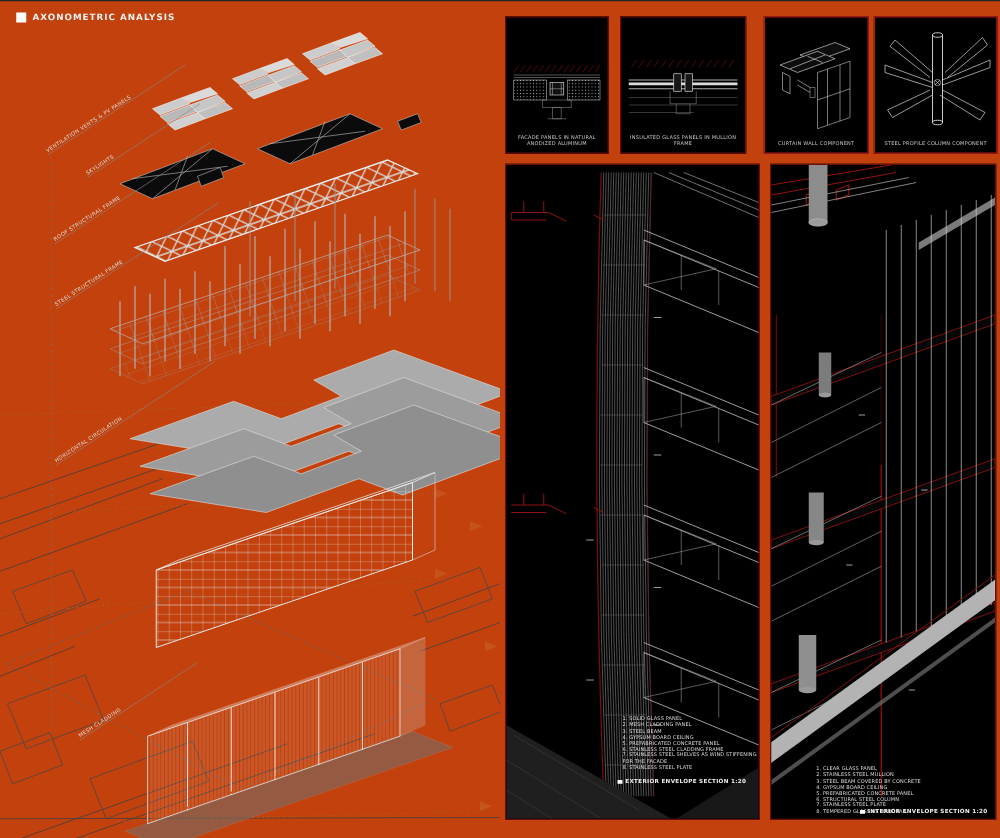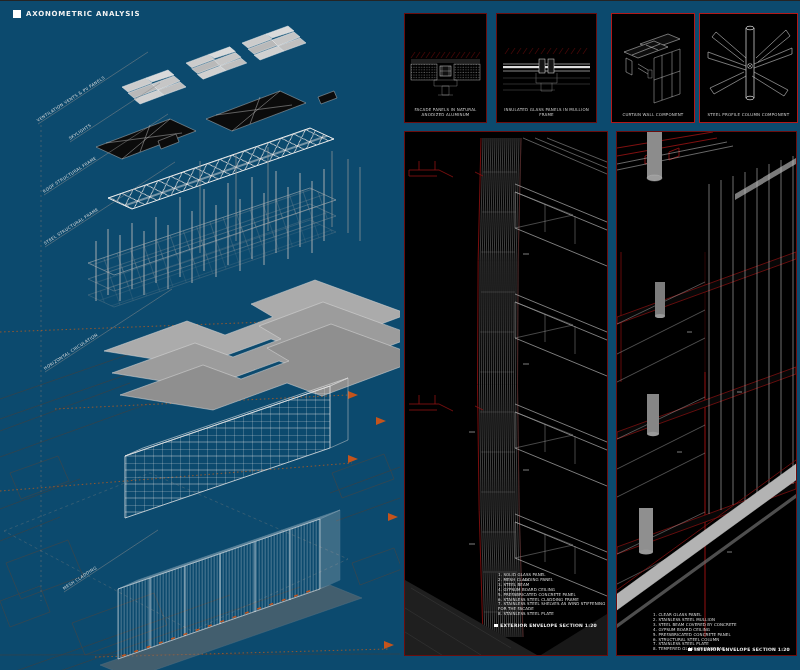--- a/index.html
+++ b/index.html
@@ -1,16 +1,16 @@
 <!DOCTYPE html>
 <html><head>
 <meta charset="utf-8">
 <style>
   html,body{margin:0;padding:0;background:#000;}
-  .board{position:relative;width:800px;height:670px;background:#0c4a6e;overflow:hidden;
+  .board{position:relative;width:800px;height:670px;background:#c2410c;overflow:hidden;
          font-family:"DejaVu Sans",sans-serif;color:#e8e8e8;border-top:1px solid #242424;}
   .title-block{position:absolute;left:13px;top:9px;display:flex;align-items:center;gap:5px;z-index:5;}
   .title-block .sq{width:8px;height:8px;background:#fff;display:inline-block;}
   .title-block .txt{font-size:7px;font-weight:bold;letter-spacing:.8px;color:#f2f2f2;}
   .panel{position:absolute;background:#000;box-sizing:border-box;}
   .panel.dark{border:1px solid #6b0d0d;}
   .panel.bright{border:1px solid #b31818;}
   .panel svg{display:block;}
   .detail-caption{position:absolute;left:0;right:0;bottom:5px;text-align:center;
                   font-size:4px;letter-spacing:.2px;color:#c9c9c9;}

